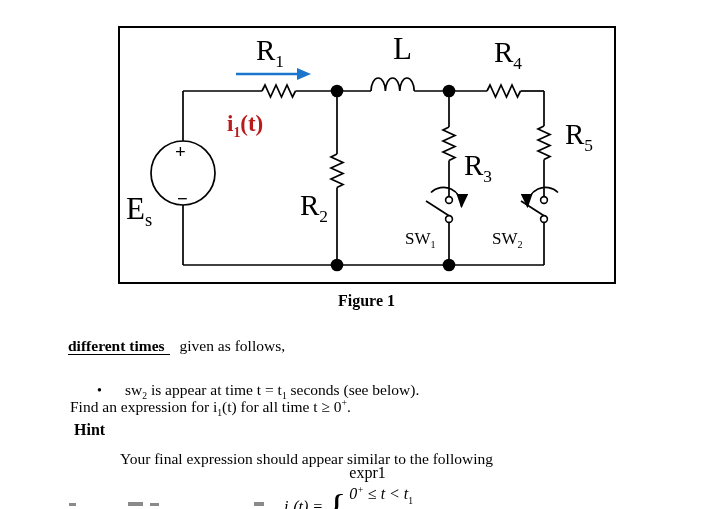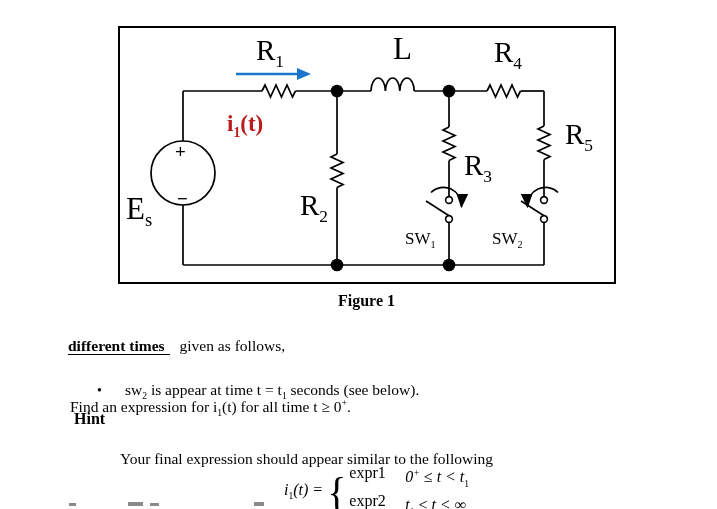--- a/index.html
+++ b/index.html
@@ -23,21 +23,21 @@
   .after-underline{margin-left:10px;}
   .bullet-line .bullet-glyph{display:inline-block;width:28px;font-size:14px;}
   .hint-title{font-weight:bold;font-size:16px;}
 
   
   .equation{position:absolute;display:flex;align-items:center;font-size:16px;}
   .eq-lhs{font-style:italic;margin-right:4px;}
   .eq-lhs sub{font-size:60%;font-style:normal;}
   .eq-brace{font-size:40px;font-weight:400;line-height:34px;margin-right:3px;transform:scaleY(1.05);}
   .eq-rows{display:flex;flex-direction:column;}
-  .eq-row{display:flex;line-height:17px;}
+  .eq-row{display:flex;line-height:17px;flex-direction:column;}
   .eq-val{width:56px;}
   .eq-cond{font-style:italic;}
   .eq-cond sup{font-size:60%;}
   .eq-cond sub{font-size:60%;font-style:normal;}
 
   
   .clipmark{position:absolute;background:#8a8a8a;}
 </style>
 </head>
 <body>
@@ -133,21 +133,21 @@
 
 
   <div class="tline bullet-line" style="left:97px;top:380px">
     <span class="bullet-glyph">•</span><span>sw</span><sub style="font-size:62%">2</sub><span> is appear at time t = t</span><sub style="font-size:62%">1</sub><span> seconds (see below).</span>
   </div>
 
   <div class="tline" style="left:70px;top:397px">
     <span>Find an expression for i</span><sub style="font-size:62%">1</sub><span>(t) for all time t ≥ 0</span><sup style="font-size:62%">+</sup><span>.</span>
   </div>
 
-  <div class="tline hint-title" style="left:74px;top:409px">Hint</div>
+  <div class="tline hint-title" style="left:74px;top:420px">Hint</div>
 
   <div class="tline" style="left:120px;top:449px">Your final expression should appear similar to the following</div>
 
   <div class="equation" style="left:284px;top:464px">
     <span class="eq-lhs"><span>i</span><sub>1</sub><span>(t) =</span></span>
     <span class="eq-brace">{</span>
     <span class="eq-rows">
       <span class="eq-row">
         <span class="eq-val">expr1</span>
         <span class="eq-cond"><span>0</span><sup>+</sup><sub></sub><span> ≤ t &lt; t</span><sub>1</sub></span>

